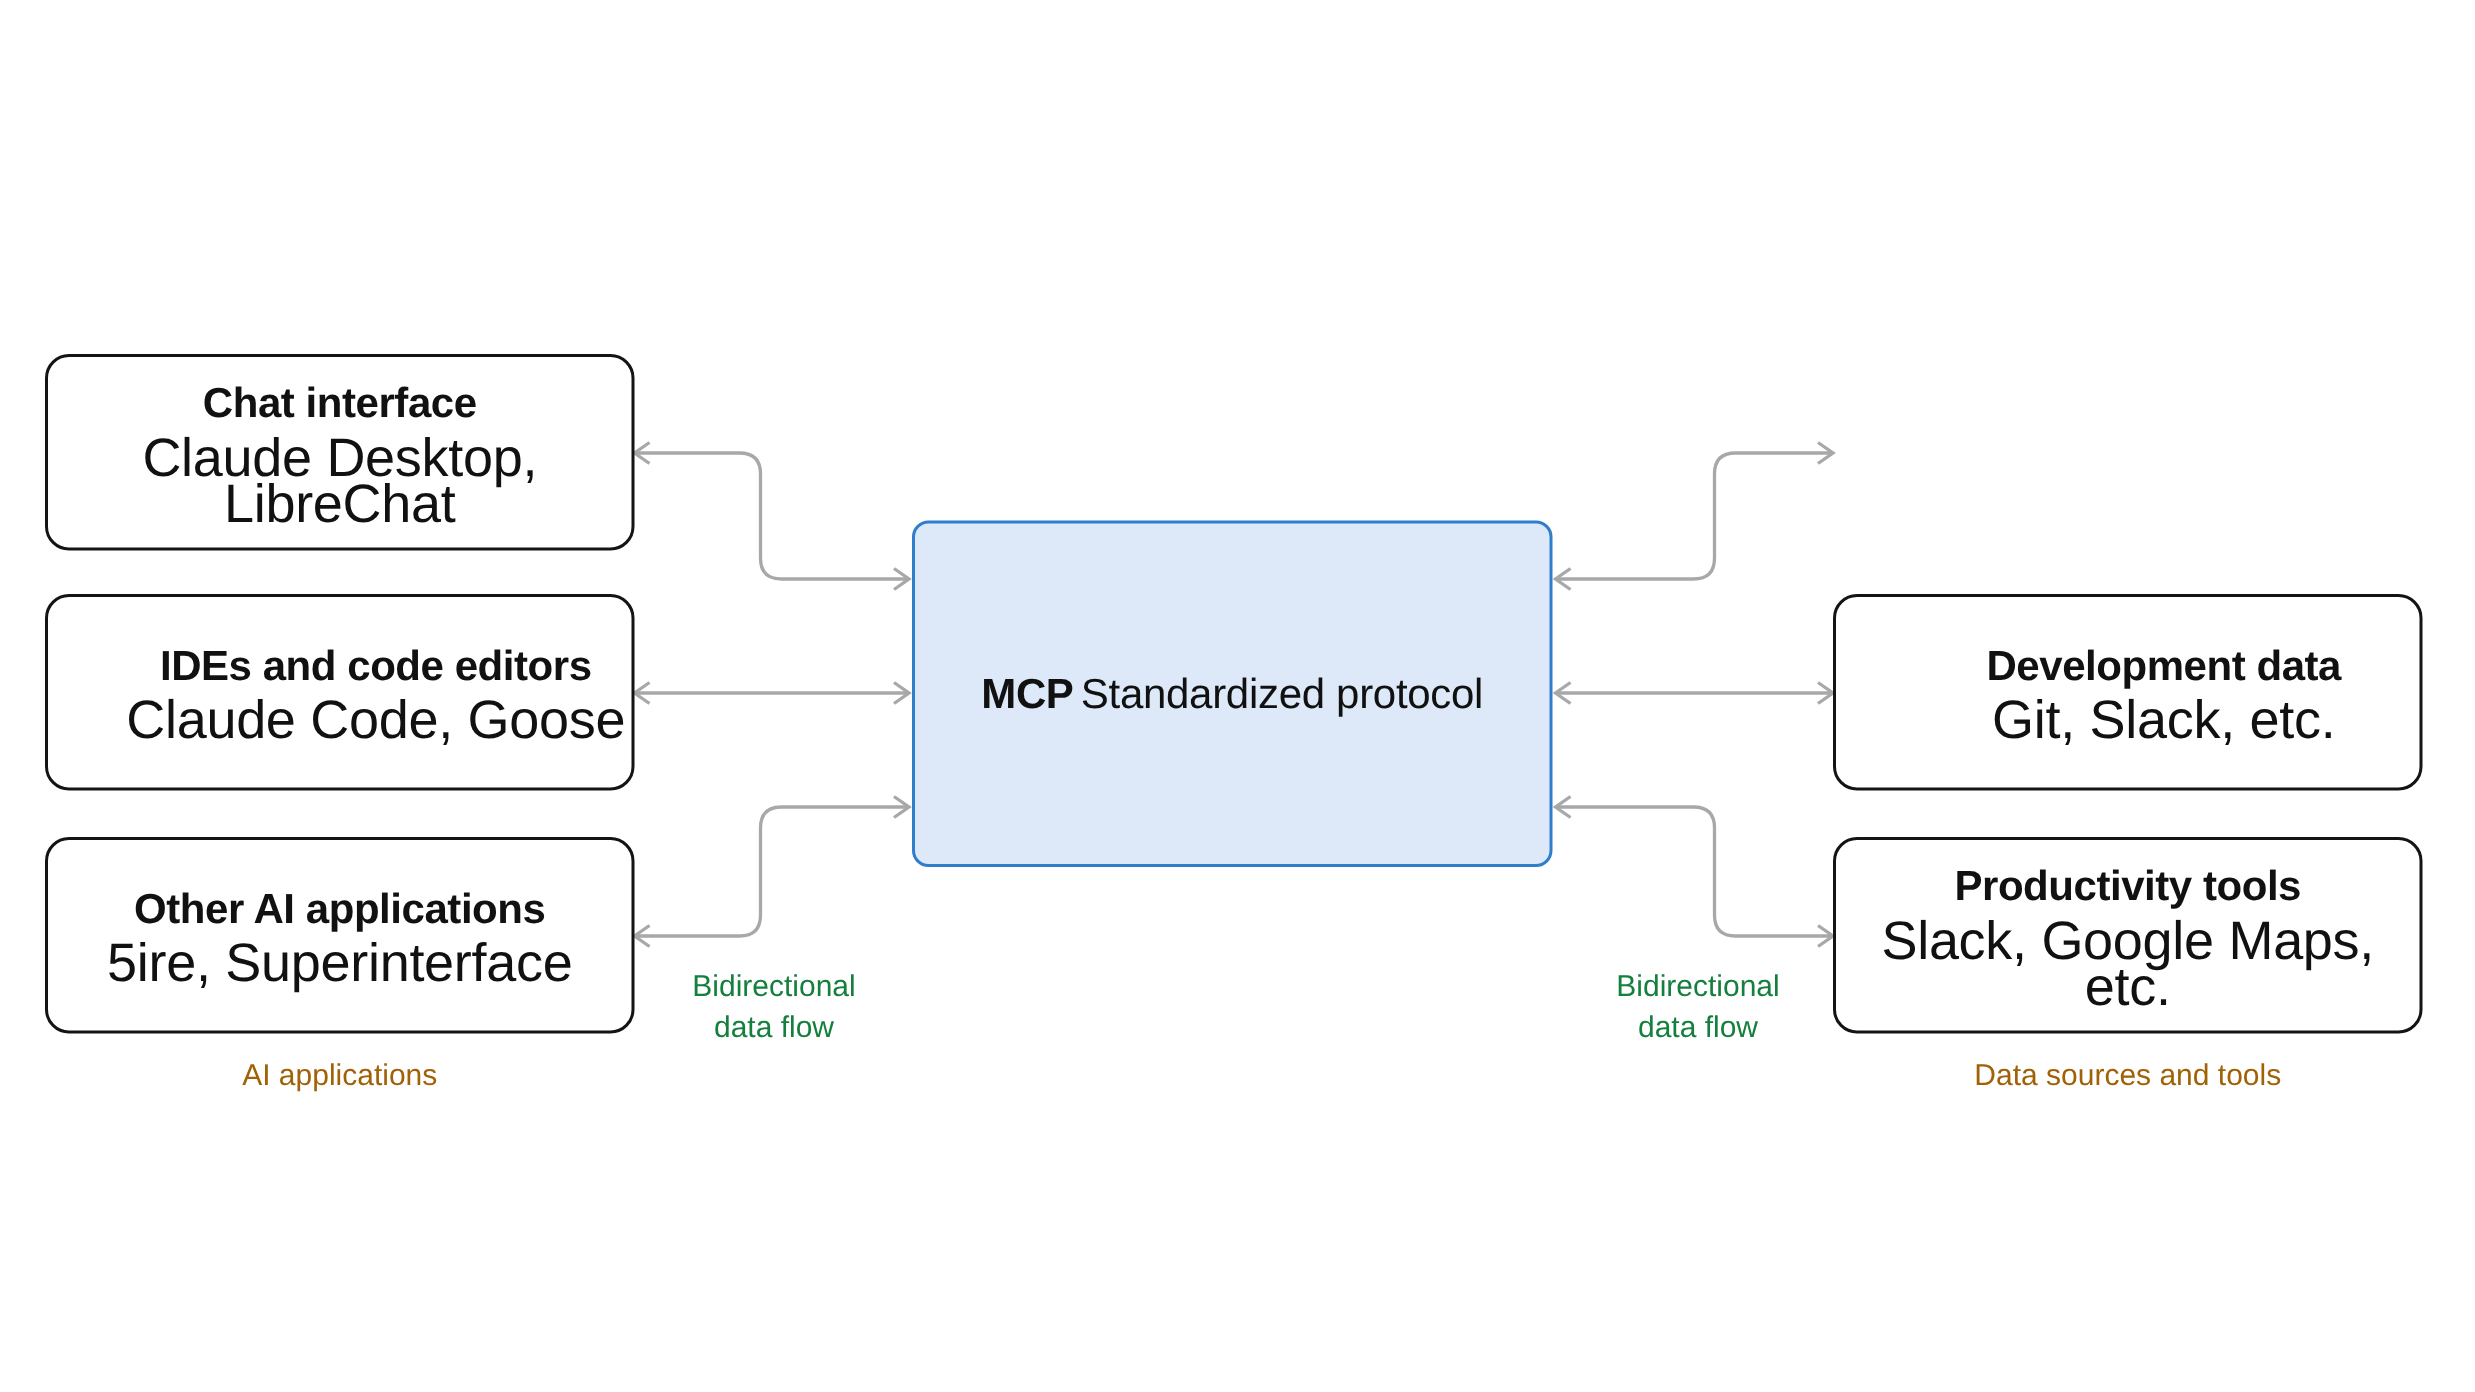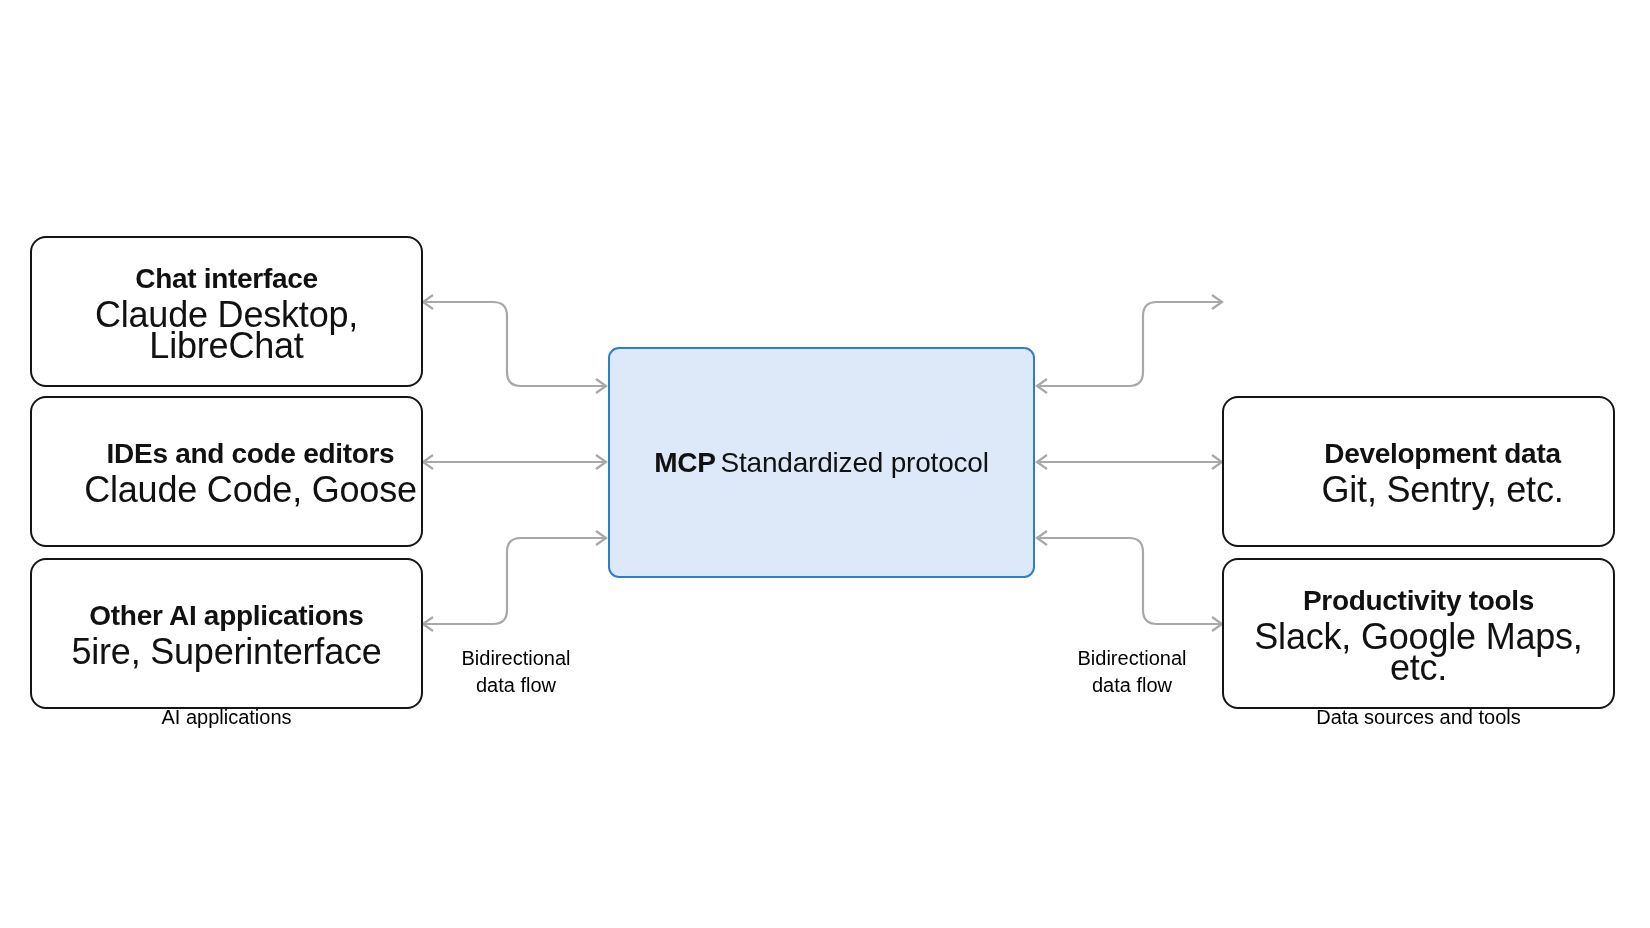--- a/index.html
+++ b/index.html
@@ -13,21 +13,21 @@
     overflow: hidden;
   }
   #wires {
     position: absolute;
     left: 0; top: 0;
     width: 1650px; height: 928px;
   }
   .node {
     position: absolute;
     width: 393px;
-    height: 151px;
+    height: 131px;
     box-sizing: border-box;
     border: 2.5px solid #141414;
     border-radius: 16px;
     background: #ffffff;
     display: flex;
     flex-direction: column;
     align-items: center;
     justify-content: center;
     text-align: center;
     gap: 4px;
@@ -79,30 +79,30 @@
     line-height: 33px;
     letter-spacing: -0.2px;
   }
   .caption {
     position: absolute;
     width: 393px;
     top: 706px;
     text-align: center;
     font-size: 20px;
     font-weight: 400;
-    color: #000000;
+    color: #a16207;
   }
   .flow-label {
     position: absolute;
     width: 200px;
     top: 645px;
     text-align: center;
     font-size: 20px;
     line-height: 27px;
-    color: #000000;
+    color: #15803d;
     white-space: pre-line;
   }
   #flow-label-left  { left: 416px; }
   #flow-label-right { left: 1032px; }
 </style>
 </head>
 <body>
 
 <div id="canvas">
 
@@ -138,21 +138,21 @@
     <div class="subtitle">5ire, Superinterface</div>
   </div>
 
   <div id="mcp-node">
     <div class="title">MCP</div>
     <div class="subtitle">Standardized protocol</div>
   </div>
 
   <div class="node col-right row-2">
     <div class="title">Development data</div>
-    <div class="subtitle">Git, Sentry, etc.</div>
+    <div class="subtitle">Git, Slack, etc.</div>
   </div>
   <div class="node col-right row-3">
     <div class="title">Productivity tools</div>
     <div class="subtitle">Slack, Google Maps, etc.</div>
   </div>
 
   <div class="flow-label" id="flow-label-left">Bidirectional
 data flow</div>
   <div class="flow-label" id="flow-label-right">Bidirectional
 data flow</div>

